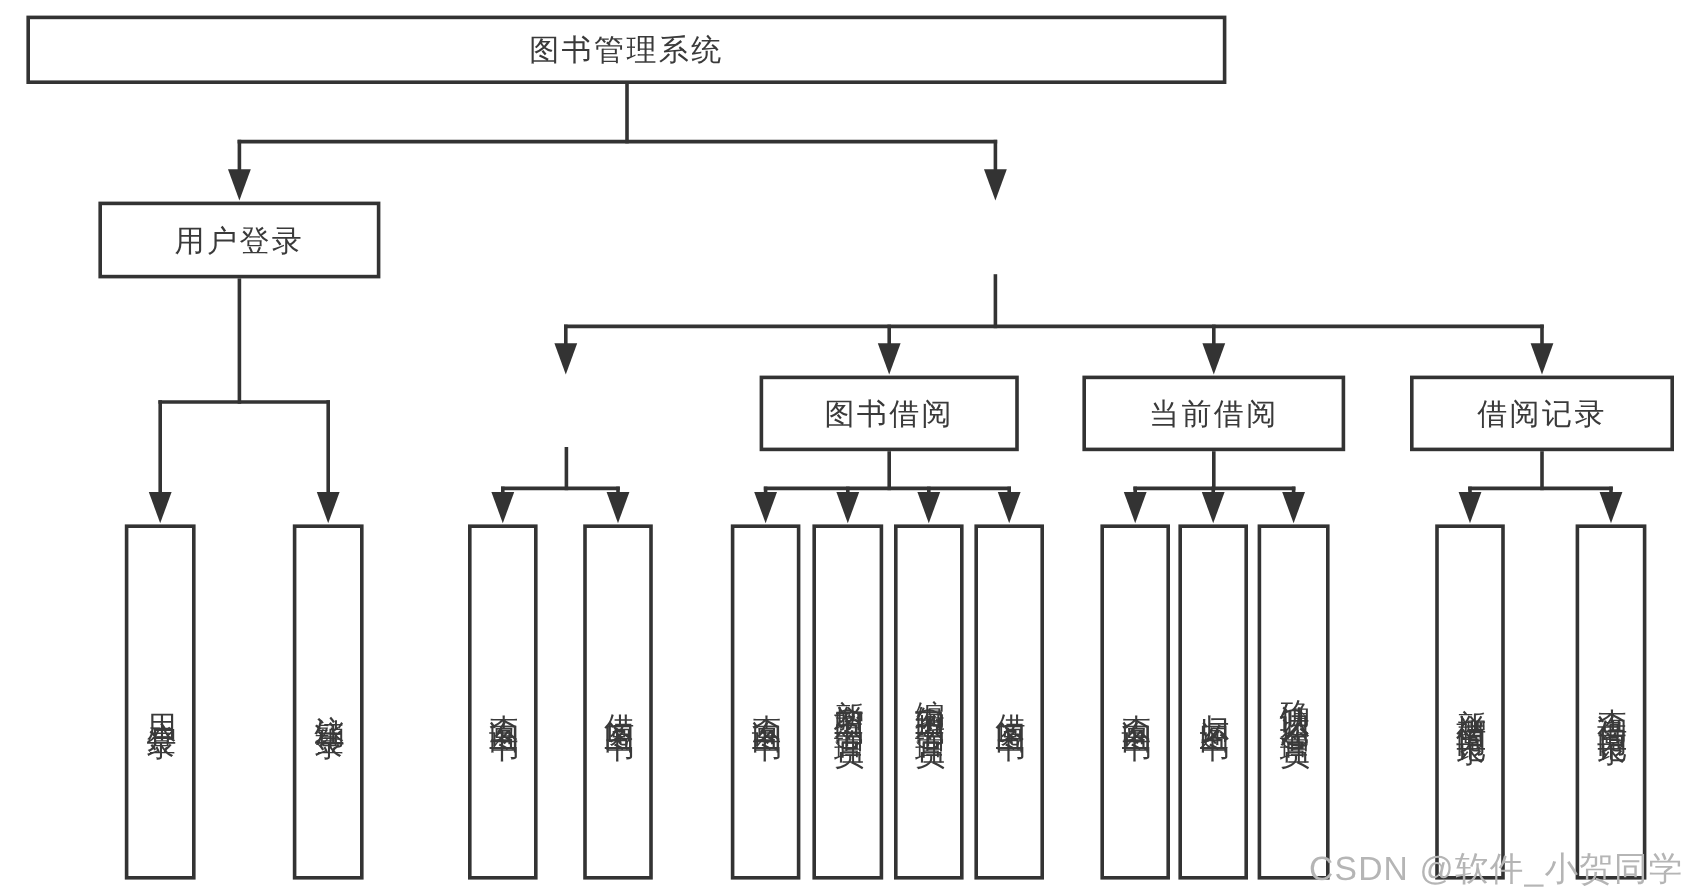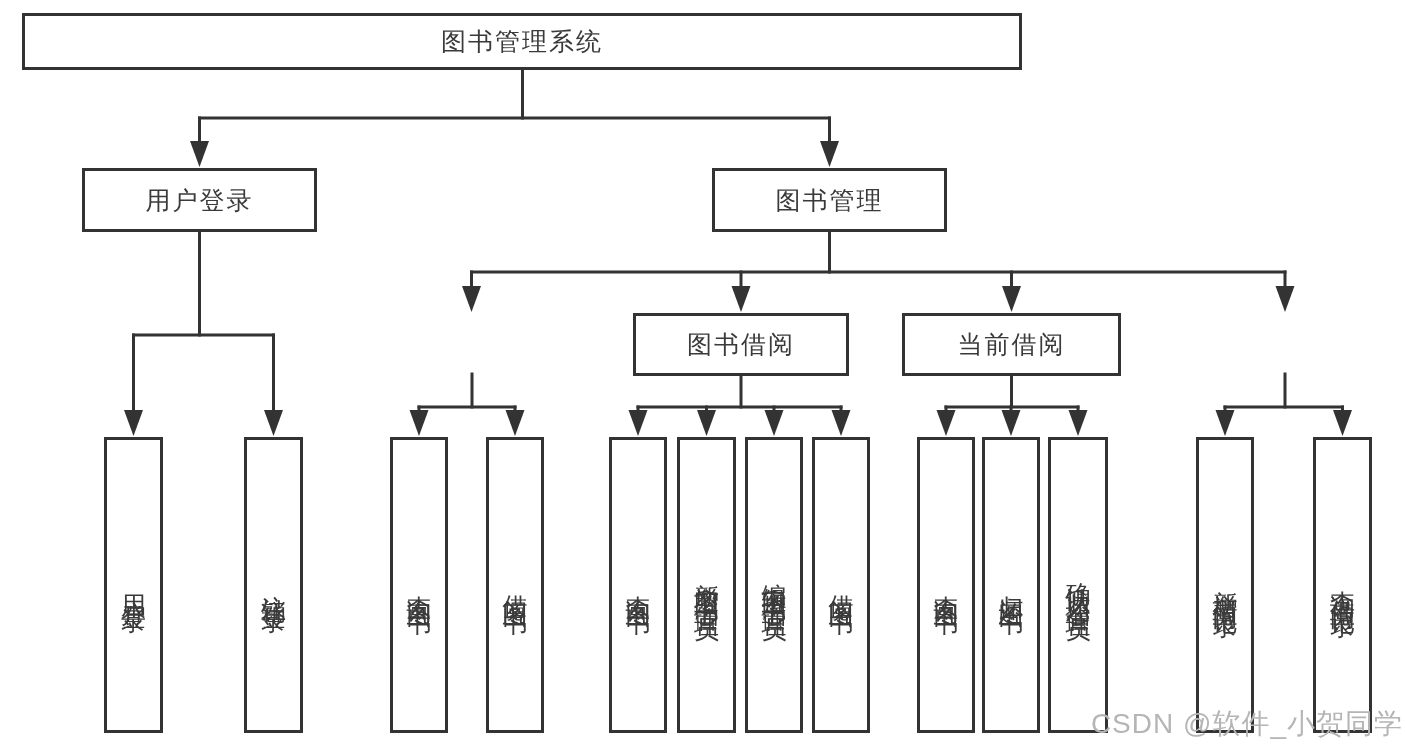--- a/index.html
+++ b/index.html
@@ -107,24 +107,24 @@
       <line x1="1225" y1="407" x2="1342.5" y2="407" stroke="#333333" stroke-width="3" stroke-linecap="square"></line>
       <line x1="1225" y1="407" x2="1225" y2="416" stroke="#333333" stroke-width="3" stroke-linecap="square"></line>
       <polygon points="1215.5,410 1234.5,410 1225,436" fill="#333333"></polygon>
       <line x1="1342.5" y1="407" x2="1342.5" y2="416" stroke="#333333" stroke-width="3" stroke-linecap="square"></line>
       <polygon points="1333,410 1352,410 1342.5,436" fill="#333333"></polygon>
     </svg>
 
   <div class="box hbox" style="left:22px; top:13px; width:1000px; height:57px;">图书管理系统</div>
 
   <div class="box hbox" style="left:82px; top:168px; width:235px; height:64px;">用户登录</div>
-  <div class="box hbox" style="left:712px; top:168px; width:235px; height:64px;">图书管理</div>
 
   <div class="box hbox" style="left:902px; top:313px; width:219px; height:63px;">当前借阅</div>
   <div class="box hbox" style="left:633px; top:313px; width:216px; height:63px;">图书借阅</div>
+  <div class="box hbox" style="left:1175px; top:313px; width:220px; height:63px;">借阅记录</div>
 
   <div class="box vbox" style="left:104px; top:437px; width:59px; height:296px;">用户登录</div>
   <div class="box vbox" style="left:244px; top:437px; width:59px; height:296px;">注销登录</div>
 
   <div class="box vbox" style="left:390px; top:437px; width:58px; height:296px;">查询图书</div>
   <div class="box vbox" style="left:486px; top:437px; width:58px; height:296px;">借阅图书</div>
 
   <div class="box vbox" style="left:609px; top:437px; width:58px; height:296px;">查询图书</div>
   <div class="box vbox" style="left:677px; top:437px; width:59px; height:296px;">新增图书（管理员）</div>
   <div class="box vbox" style="left:745px; top:437px; width:58px; height:296px;">编辑图书（管理员）</div>

